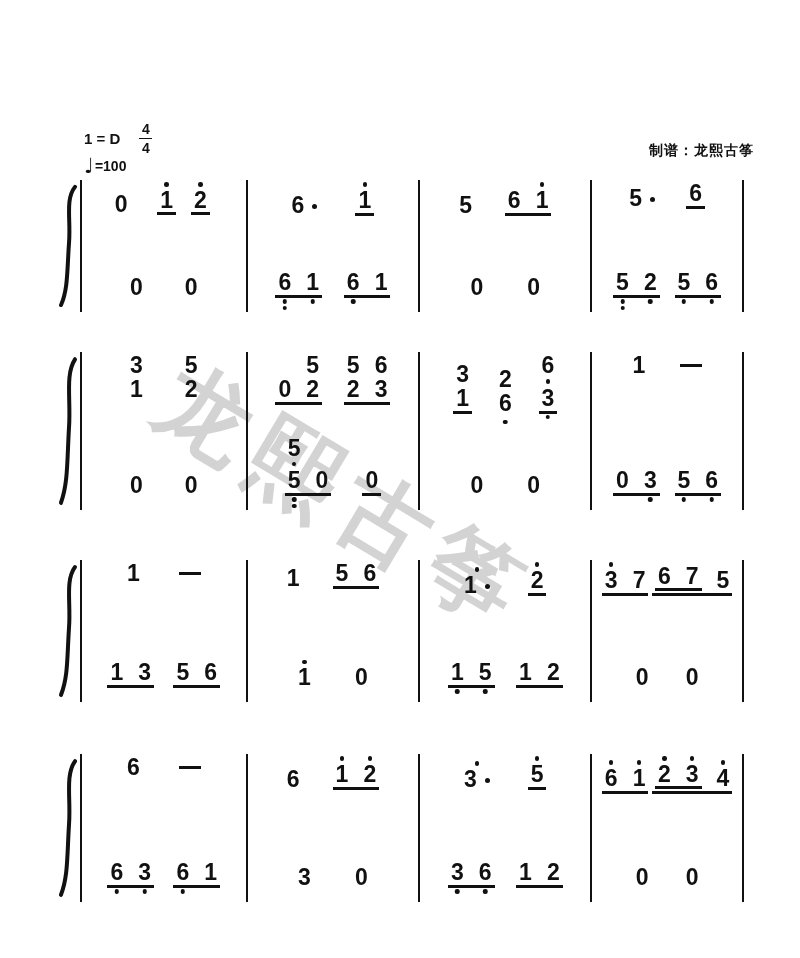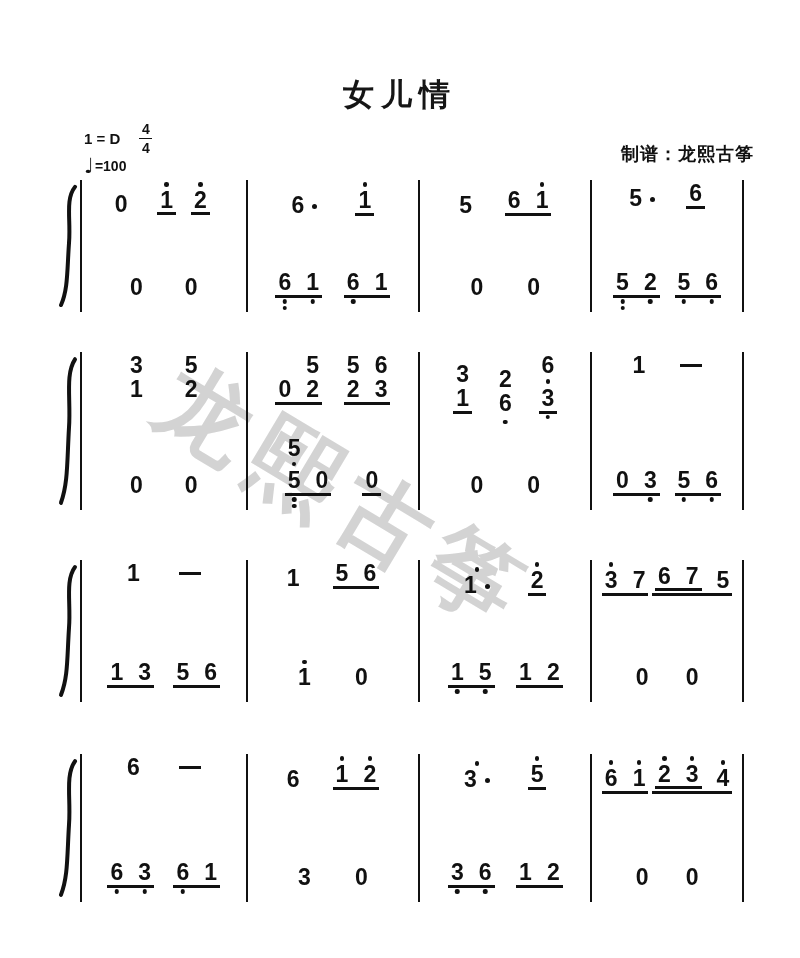--- a/index.html
+++ b/index.html
@@ -14,21 +14,21 @@
     position:absolute;top:74px;left:0;right:0;text-align:center;
     font-family:"Liberation Serif",serif;font-size:31px;font-weight:600;
     letter-spacing:7px;color:#151515;
   }
   .meta{position:absolute;left:84px;top:122px;font-size:15px;font-weight:600;}
   .keyrow{display:flex;align-items:center;gap:19px;}
   .frac{display:inline-flex;flex-direction:column;align-items:center;font-size:14px;font-weight:700;line-height:1.0;}
   .fracbar{width:13px;height:1.5px;background:#111;margin:1.5px 0;}
   .temporow{display:flex;align-items:center;margin-top:3px;font-size:14px;font-weight:600;}
   .notechar{font-size:21px;line-height:16px;margin-right:1px;font-family:"DejaVu Sans",sans-serif;}
-  .credit{position:absolute;right:46px;top:142px;font-size:18px;font-weight:600;letter-spacing:1px;}
+  .credit{position:absolute;right:46px;top:142px;font-size:14px;font-weight:600;letter-spacing:1px;}
 
   
   .watermark{
     position:absolute;left:198px;top:338px;z-index:0;
     font-family:"Liberation Serif",serif;font-size:92px;font-weight:700;
     color:#b9b9b9;opacity:.62;letter-spacing:12px;white-space:nowrap;
     transform:rotate(31deg);transform-origin:left top;
   }
 
   
@@ -63,21 +63,20 @@
   .dot{width:4.5px;height:4.5px;border-radius:50%;background:#111;}
   .aug{width:5px;height:5px;border-radius:50%;background:#111;margin-left:8px;transform:translateY(-7px);}
   .dashline{width:22px;height:3.5px;background:#111;margin-bottom:9px;}
 </style>
 </head>
 <body>
 
 <div class="page">
   <div class="watermark">龙熙古筝</div>
 
-  <div class="title">女儿情</div>
 
   <div class="meta">
     <div class="keyrow">
       <span>1 = D</span>
       <span class="frac">
         <span>4</span>
         <span class="fracbar"></span>
         <span>4</span>
       </span>
     </div>

